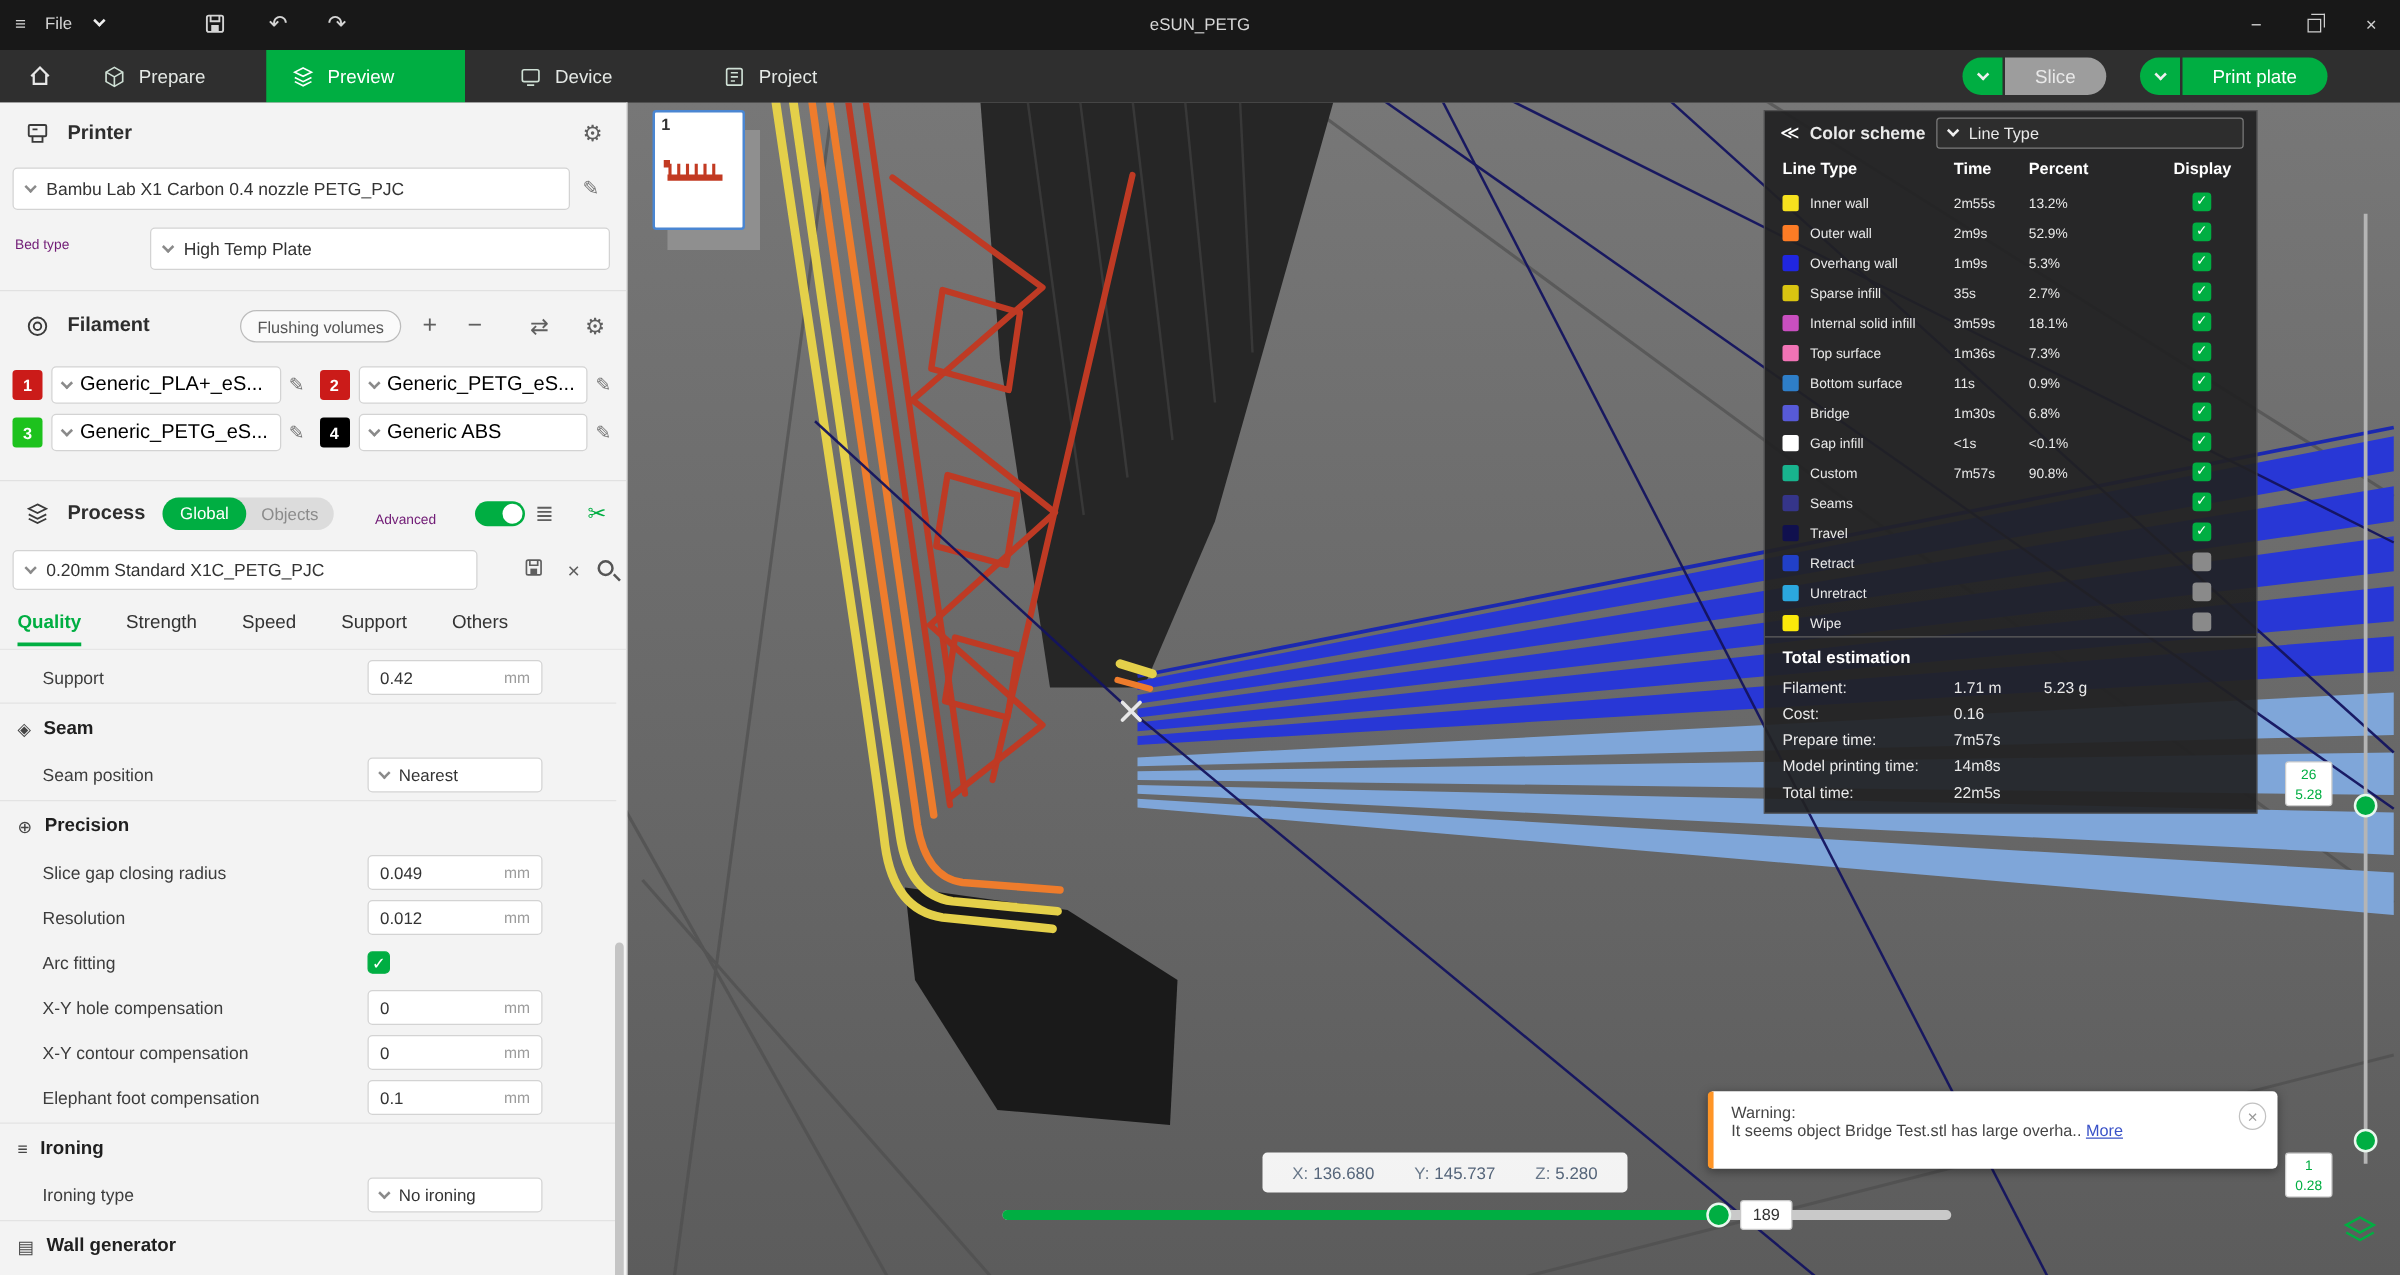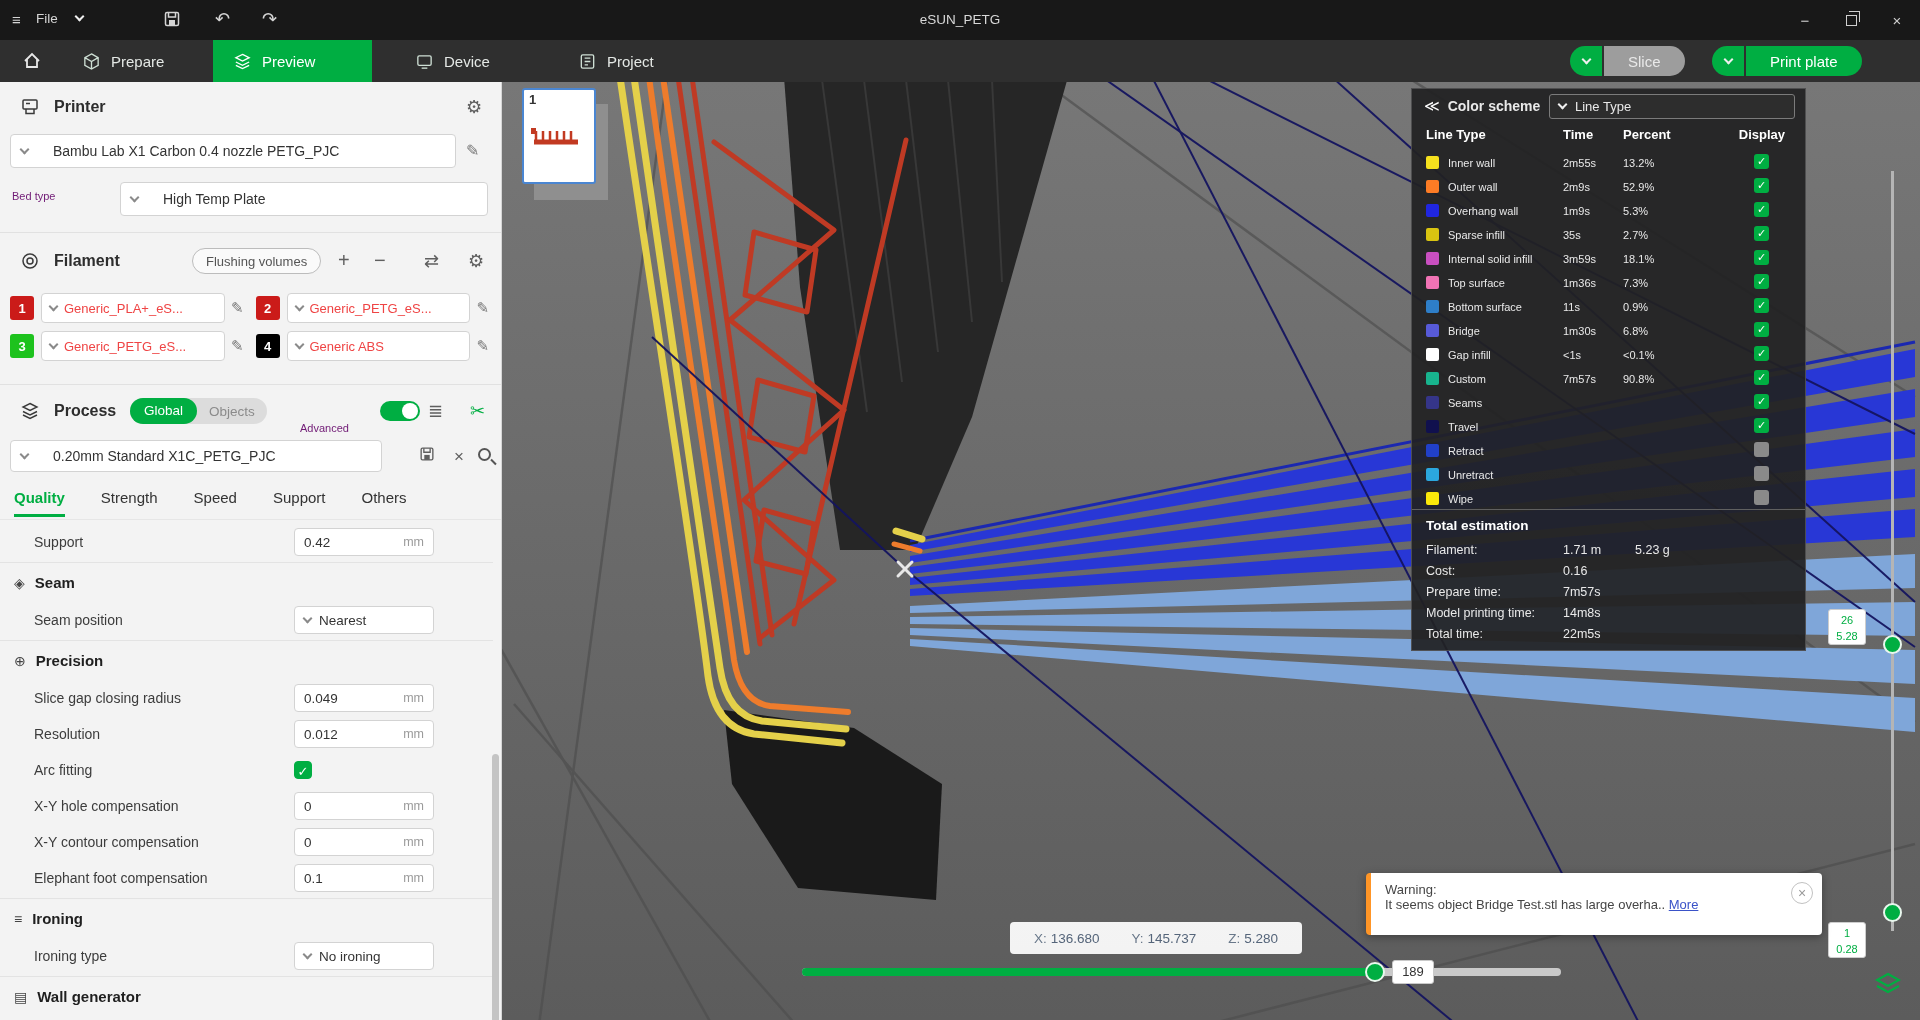--- a/index.html
+++ b/index.html
@@ -23,31 +23,31 @@
   .sb-main{border-radius:0 15px 15px 0;display:flex;align-items:center;justify-content:center;font-size:15px;padding:0 24px;white-space:nowrap}
   .sb-main.gray{background:#9d9d9d;color:#e9e9e9}
   .sb-main.green{background:#00AE42;color:#fff}
   
   #sidebar{position:absolute;left:0;top:82px;width:502px;bottom:0;background:#f3f3f3;border-right:1px solid #d6d6d6;overflow:hidden}
   .shead{position:absolute;left:0;right:0;height:30px;display:flex;align-items:center;padding-left:20px}
   .sico{width:20px;height:20px;margin-right:14px;flex:none;color:#3a3a3a}
   .stitle{font-weight:bold;font-size:16px;color:#2d2d2d}
   .aico{position:absolute;font-size:18px;color:#5f5f5f;line-height:26px}
   .aico.green{color:#00AE42}
-  .combo{position:absolute;display:flex;align-items:center;background:#fff;border:1px solid #d3d3d3;border-radius:4px;padding:0 10px;gap:25px;overflow:hidden}
+  .combo{position:absolute;display:flex;align-items:center;background:#fff;border:1px solid #d3d3d3;border-radius:4px;padding:0 10px;gap:9px;overflow:hidden}
   .combo .ct{font-size:14px;color:#333;white-space:nowrap;overflow:hidden;text-overflow:ellipsis}
   .edit{position:absolute;font-size:16px;color:#767676}
   .flabel{position:absolute;font-size:11px;color:#701a75}
   .hr{position:absolute;left:0;right:0;height:1px;background:#e1e1e1}
   .pillbtn{position:absolute;height:26px;border:1px solid #bcbcbc;border-radius:14px;background:#fafafa;color:#555;font-size:13px;display:flex;align-items:center;padding:0 13px}
   .fil-grid{position:absolute;left:10px;right:12px;display:grid;grid-template-columns:1fr 1fr;gap:6px 12px}
   .fil-cell{display:flex;align-items:center;height:32px;min-width:0}
   .fil-num{width:24px;height:24px;border-radius:3px;color:#fff;font-weight:bold;font-size:13px;display:flex;align-items:center;justify-content:center;margin-right:7px;flex:none}
   .fil-combo{flex:1;min-width:0;height:30px;display:flex;align-items:center;background:#fff;border:1px solid #d3d3d3;border-radius:4px;padding:0 8px;gap:7px}
-  .fil-combo .ct{font-size:13px;color:#ef4444;white-space:nowrap;overflow:hidden;text-overflow:ellipsis}
+  .fil-combo .ct{font-size:16px;color:#000000;white-space:nowrap;overflow:hidden;text-overflow:ellipsis}
   .fil-cell .edit2{font-size:15px;color:#767676;margin-left:6px;flex:none}
   .pg-pill{position:absolute;display:flex;background:#dcdcdc;border-radius:14px;height:26px;align-items:center}
   .pg-global{background:#00AE42;color:#fff;border-radius:14px;padding:0 14px;height:26px;line-height:26px;font-size:13.5px}
   .pg-objects{color:#8b8b8b;padding:0 12px;font-size:13.5px}
   .toggle{position:absolute;width:40px;height:20px;border-radius:10px;background:#00AE42}
   .toggle::after{content:"";position:absolute;right:2px;top:2px;width:16px;height:16px;border-radius:50%;background:#fff}
   .icon-x{font-size:17px;color:#5f5f5f}
   .icon-search{position:absolute;width:13px;height:13px;border:2px solid #555;border-radius:50%}
   .icon-search::after{content:"";position:absolute;left:10px;top:11px;width:7px;height:2px;background:#555;transform:rotate(45deg)}
   .tabs{position:absolute;left:0;right:0;height:34px;display:flex;gap:36px;padding-left:14px;border-bottom:1px solid #e6e6e6}
@@ -269,21 +269,21 @@
           <path d="M10 2.5 L17 6 L10 9.5 L3 6 Z" stroke="#3a3a3a" stroke-width="1.4" fill="none"></path>
           <path d="M3 10.5 L10 14 L17 10.5 M3 14 L10 17.5 L17 14" stroke="#3a3a3a" stroke-width="1.4" fill="none"></path>
         </svg>
     </span>
     <span class="stitle">Process</span>
   </div>
   <div class="pg-pill" style="left:130px;top:316px">
     <span class="pg-global">Global</span>
     <span class="pg-objects">Objects</span>
   </div>
-  <span class="flabel" style="left:300px;top:340px">Advanced</span>
+  <span class="flabel" style="left:300px;top:328px">Advanced</span>
   <span class="toggle" style="left:380px;top:319px"></span>
   <span class="aico" style="left:428px;top:316px">≣</span>
   <span class="aico green" style="left:470px;top:316px">✂</span>
 
   <div class="combo" style="left:10px;top:358px;width:372px;height:32px">
     <span class="chev"></span>
     <span class="ct">0.20mm Standard X1C_PETG_PJC</span>
   </div>
   <span class="aico" style="left:418px;top:362px">
     <svg width="18" height="18" viewBox="0 0 20 20">

